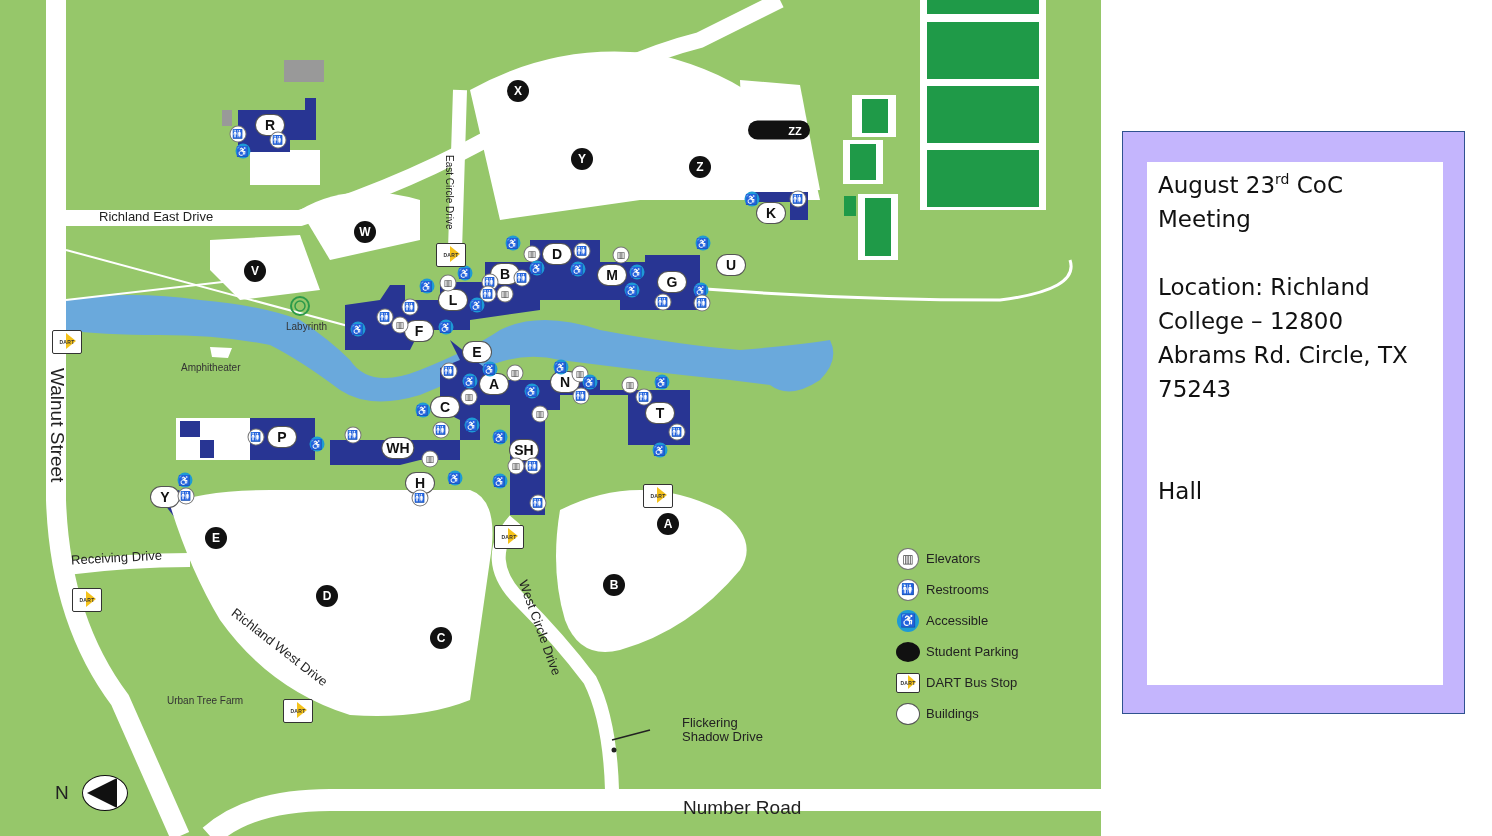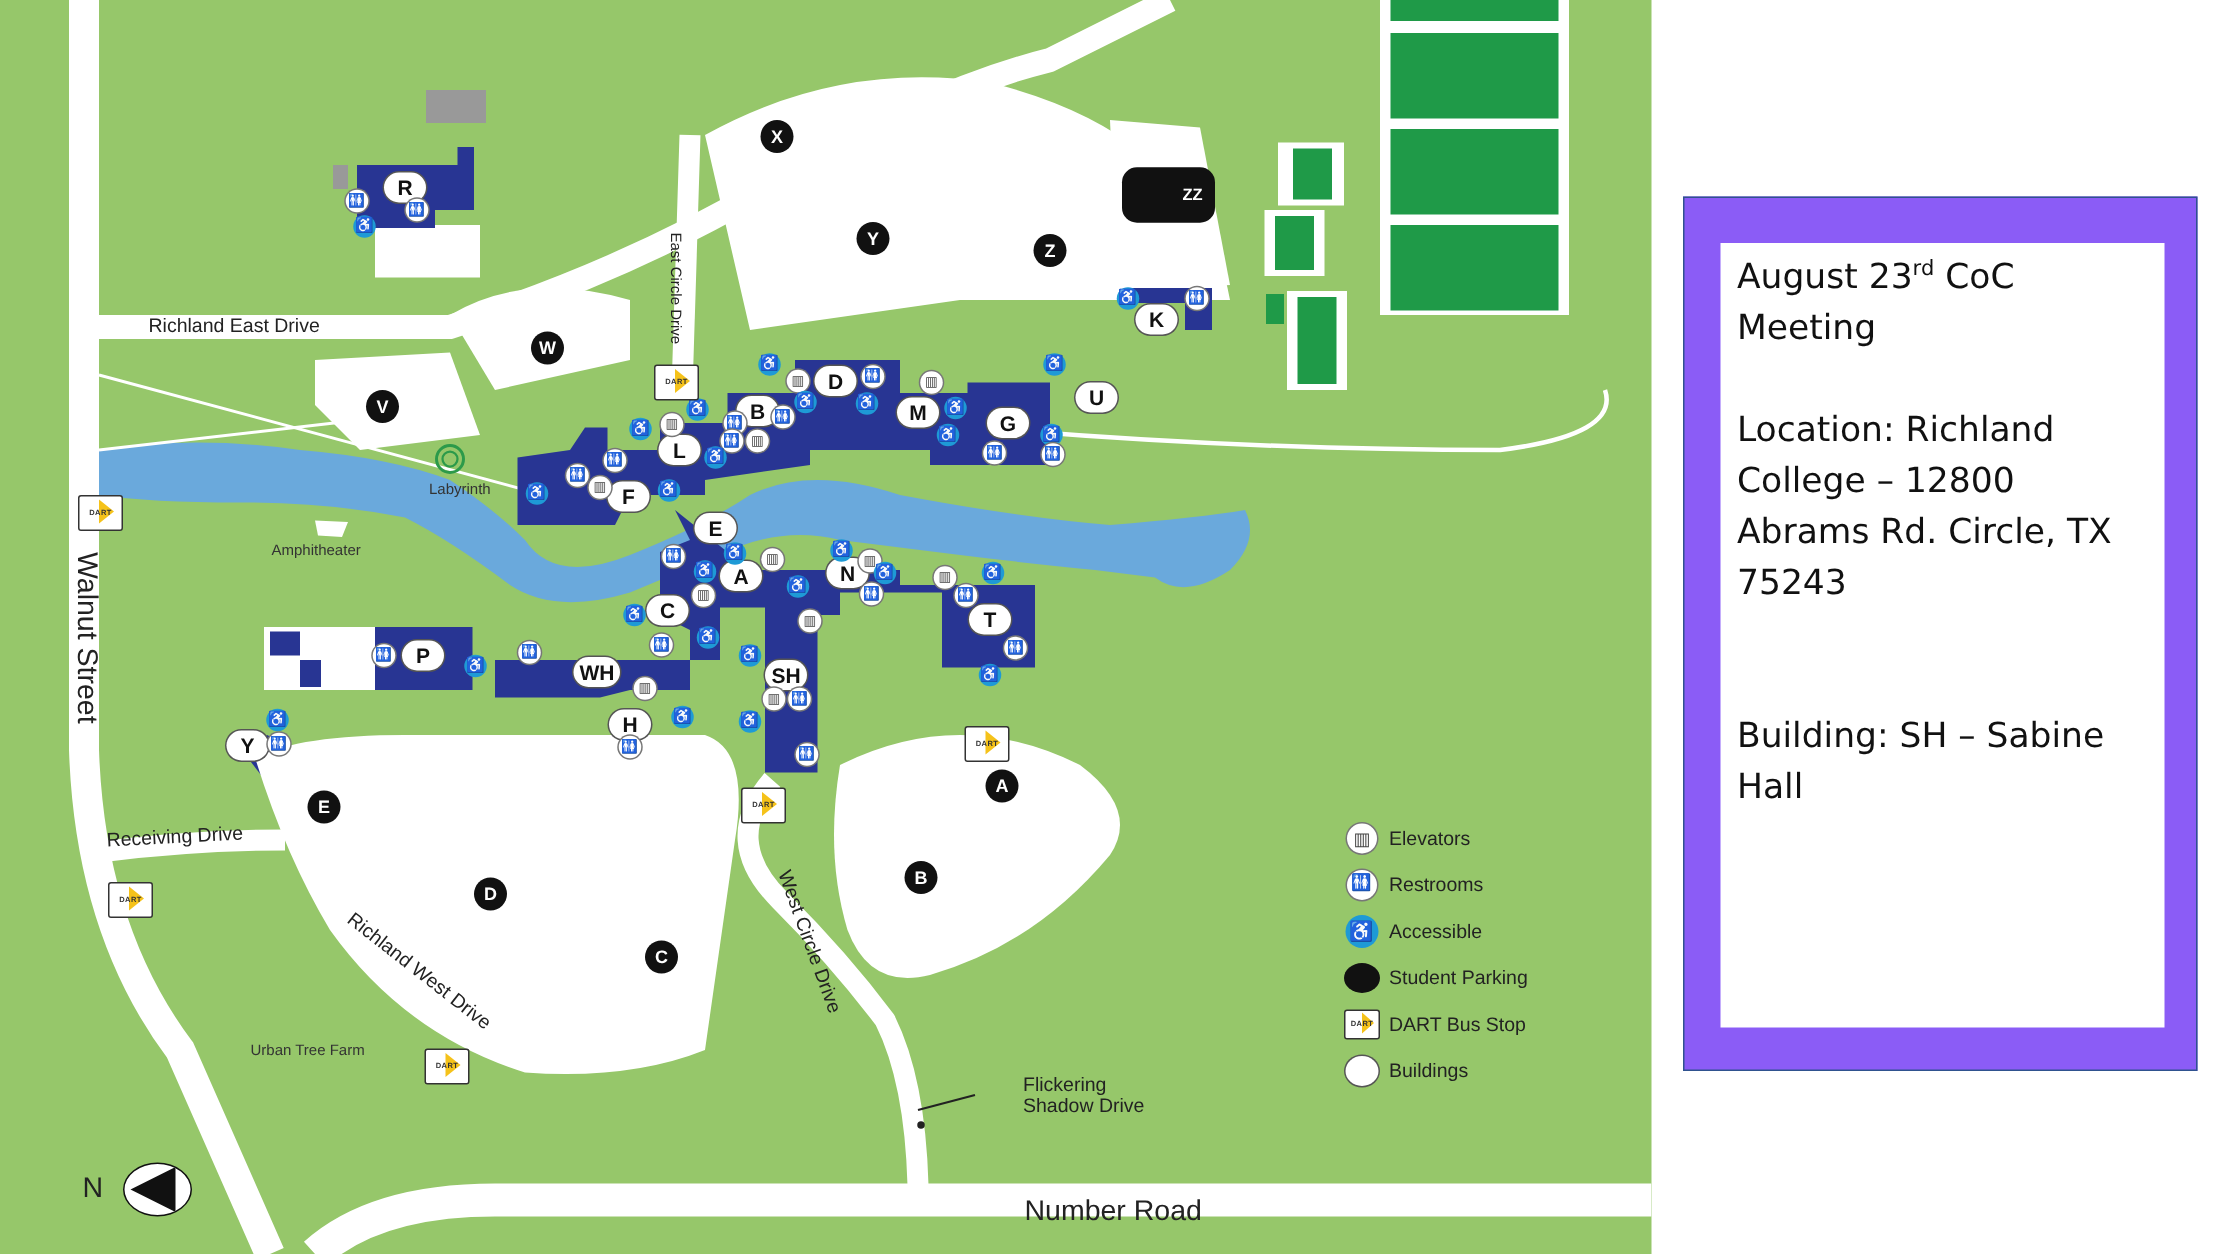--- a/index.html
+++ b/index.html
@@ -3,36 +3,36 @@
 <meta charset="utf-8">
 <style>
   html,body{margin:0;padding:0;}
   body{width:1492px;height:836px;position:relative;overflow:hidden;background:#ffffff;font-family:"Liberation Sans",sans-serif;}
   #map{position:absolute;left:0;top:0;width:1101px;height:836px;background:#96c76a;overflow:hidden;}
   #map svg{position:absolute;left:0;top:0;}
   .lbl{position:absolute;font-family:"Liberation Sans",sans-serif;color:#222;white-space:nowrap;}
   .road-lbl{font-size:13px;color:#222;}
   .small-lbl{font-size:10px;color:#333;}
   .lot{position:absolute;width:22px;height:22px;border-radius:50%;background:#111;color:#fff;font-size:12px;font-weight:bold;display:flex;align-items:center;justify-content:center;transform:translate(-50%,-50%);}
-  .lot.wide{width:30px;height:37px;border-radius:10px;font-size:11px;padding-left:32px;}
+  .lot.wide{width:30px;height:19px;border-radius:10px;font-size:11px;padding-left:32px;}
   .bldg-lbl{position:absolute;min-width:20px;height:20px;padding:0 4px;border-radius:10px;background:#fff;color:#111;font-size:14px;font-weight:bold;display:flex;align-items:center;justify-content:center;transform:translate(-50%,-50%);box-shadow:0 0 0 1px #555;}
   .ico{position:absolute;width:15px;height:15px;border-radius:50%;transform:translate(-50%,-50%);display:flex;align-items:center;justify-content:center;font-size:10px;line-height:1;}
   .ico.acc{background:#1e9ad6;color:#fff;}
   .ico.rest{background:#fff;color:#222;box-shadow:0 0 0 1px #777;font-size:9px;}
   .ico.elev{background:#fff;color:#444;box-shadow:0 0 0 1px #777;font-size:9px;}
   .dart{position:absolute;width:28px;height:22px;background:#fff;border:1.5px solid #333;border-radius:2px;transform:translate(-50%,-50%);display:flex;align-items:center;justify-content:center;}
   .dart .chev{width:0;height:0;border-top:8px solid transparent;border-bottom:8px solid transparent;border-left:10px solid #f5c21a;position:absolute;right:5px;top:2px;}
   .dart .dtxt{position:relative;font-size:5px;font-weight:bold;color:#333;z-index:2;letter-spacing:0.3px;}
   .legend{position:absolute;left:896px;top:543px;}
   .legend-row{display:flex;align-items:center;height:31px;}
   .legend-sym{width:24px;height:24px;margin-right:6px;display:flex;align-items:center;justify-content:center;position:relative;}
   .legend-txt{font-size:13px;color:#222;}
   .compass{position:absolute;left:82px;top:775px;width:44px;height:34px;border-radius:50%;background:#fff;border:1.5px solid #111;overflow:hidden;}
   .compass .tri{position:absolute;left:4px;top:2px;width:0;height:0;border-top:15px solid transparent;border-bottom:15px solid transparent;border-right:30px solid #111;}
-  #infobox{position:absolute;left:1122px;top:131px;width:343px;height:583px;background:#8b5cf6;border:1px solid #2f528f;box-sizing:border-box;}
+  #infobox{position:absolute;left:1122px;top:131px;width:343px;height:583px;background:#c4b5fd;border:1px solid #2f528f;box-sizing:border-box;}
   #infobox .inner{position:absolute;left:24px;top:30px;width:296px;height:523px;background:#fff;}
   #infobox .txt{position:absolute;left:11px;top:6px;width:285px;font-family:"DejaVu Sans","Liberation Sans",sans-serif;font-size:23px;line-height:34px;color:#111;}
   #infobox p{margin:0;}
   #infobox .gap{height:34px;}
   sup{font-size:14px;line-height:0;}
 </style>
 </head>
 <body>
 
 <div id="map">
@@ -290,18 +290,17 @@
     <div class="txt">
       <p><span>August 23</span><sup>rd</sup><span> CoC</span></p>
       <p>Meeting</p>
       <div class="gap"></div>
       <p>Location: Richland</p>
       <p>College – 12800</p>
       <p>Abrams Rd. Circle, TX</p>
       <p>75243</p>
       <div class="gap"></div>
       <div class="gap"></div>
-      <p>Building: SH – Sabine</p>
       <p>Hall</p>
       <div class="gap"></div>
     </div>
   </div>
 </div>
 
 </body></html>

